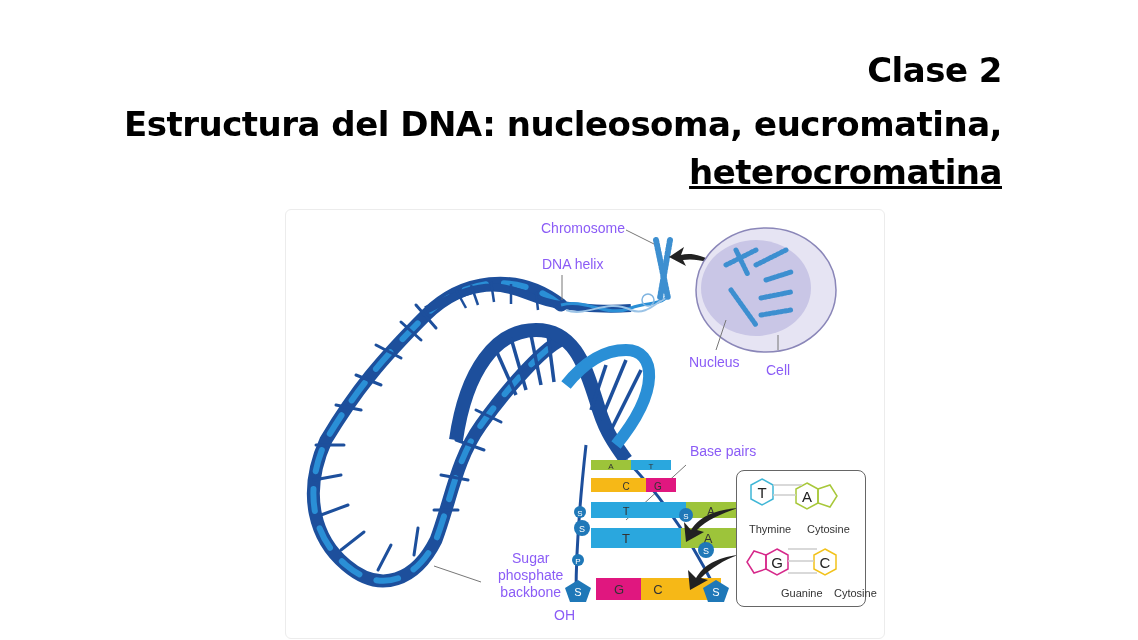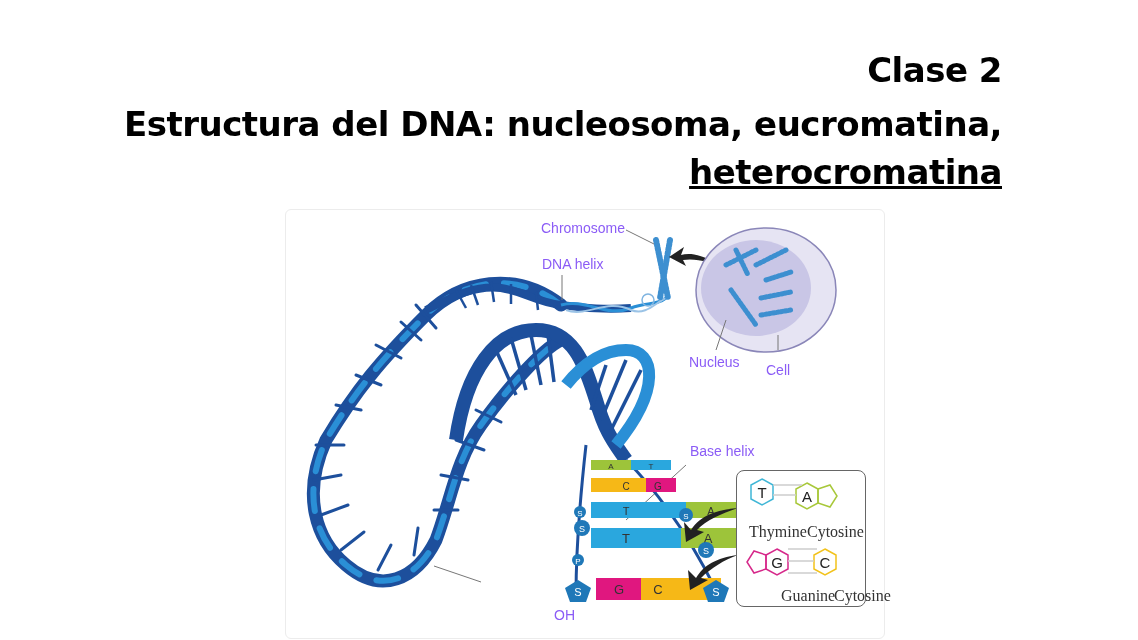--- a/index.html
+++ b/index.html
@@ -5,21 +5,21 @@
   html, body { margin:0; padding:0; }
   body { width:1138px; height:640px; background:#ffffff; position:relative; overflow:hidden; font-family:"Liberation Sans", sans-serif; }
   .title { position:absolute; left:0; width:1002px; text-align:right; font-family:"DejaVu Sans", sans-serif; font-weight:bold; color:#000; font-size:34px; letter-spacing:-0.5px; }
   .t1 { top:50px; }
   .t2 { top:104px; }
   .t3 { top:152px;text-decoration:underline; }
   .figure { position:absolute; left:285px; top:209px; width:598px; height:428px; background:#fff; border:1px solid #ececec; border-radius:6px; }
   .figure svg { position:absolute; left:0; top:0; }
   .lbl { position:absolute; font-family:"Liberation Sans", sans-serif; font-size:14px; color:#8b5cf6; white-space:nowrap; }
   .legend { position:absolute; left:450px; top:260px; width:128px; height:135px; border:1.5px solid #666; border-radius:8px; background:#fff; }
-  .legend .lbl { font-size:16px; color:#333;font-family:Liberation Serif, serif; }
+  .legend .lbl { font-size:11px; color:#333; }
 </style>
 </head>
 <body>
 
 <div class="title t1">Clase 2</div>
 <div class="title t2">Estructura del DNA: nucleosoma, eucromatina,</div>
 <div class="title t3">heterocromatina</div>
 
 <div class="figure">
   <svg width="598" height="428" viewBox="0 0 598 428">
@@ -157,21 +157,26 @@
     </g>
 
     <path d="M452,298 C430,300 415,305 405,320 L398,312 L400,332 L418,322 L411,320 C420,310 435,304 452,298 Z" fill="#222"></path>
     <path d="M452,345 C430,348 418,355 410,368 L402,360 L404,380 L422,370 L415,368 C425,358 438,350 452,345 Z" fill="#222"></path>
   </svg>
 
   <div class="lbl" style="left:255px; top:10px;">Chromosome</div>
   <div class="lbl" style="left:240px; top:46px;margin-left:16px;">DNA helix</div>
   <div class="lbl" style="left:403px; top:144px;">Nucleus</div>
   <div class="lbl" style="left:480px; top:152px;">Cell</div>
-  <div class="lbl" style="left:404px; top:233px;">Base helix</div>
+  <div class="lbl" style="left:404px; top:233px;">Base pairs</div>
+  <div class="lbl" style="left:212px; top:340px; text-align:center; line-height:17px;">
+    <div>Sugar</div>
+    <div>phosphate</div>
+    <div>backbone</div>
+  </div>
   <div class="lbl" style="left:268px; top:397px;">OH</div>
 
   <div class="legend">
     <svg width="128" height="135" viewBox="0 0 128 135">
       <g fill="none" stroke-width="1.5">
         <polygon points="25,8 36,14 36,28 25,34 14,28 14,14" stroke="#3fb6d6"></polygon>
         <polygon points="70,12 81,18 81,32 70,38 59,32 59,18" stroke="#a8c83a"></polygon>
         <polygon points="81,18 93,14 100,25 93,36 81,32" stroke="#a8c83a"></polygon>
         <line x1="36" y1="14" x2="65" y2="14" stroke="#ccc"></line>
         <line x1="36" y1="24" x2="59" y2="24" stroke="#ccc"></line>

